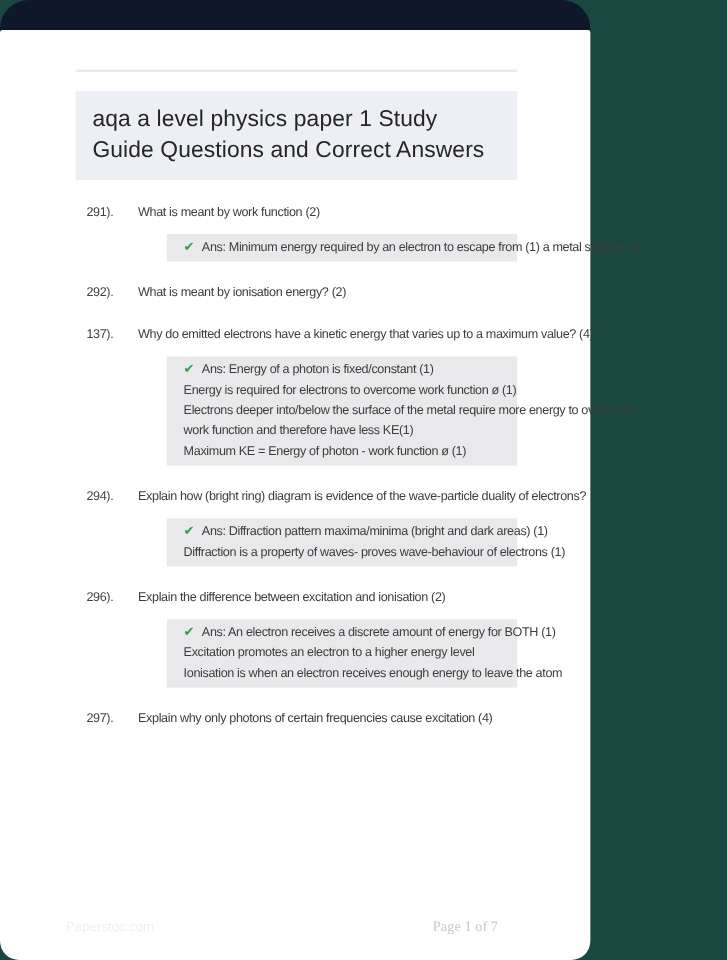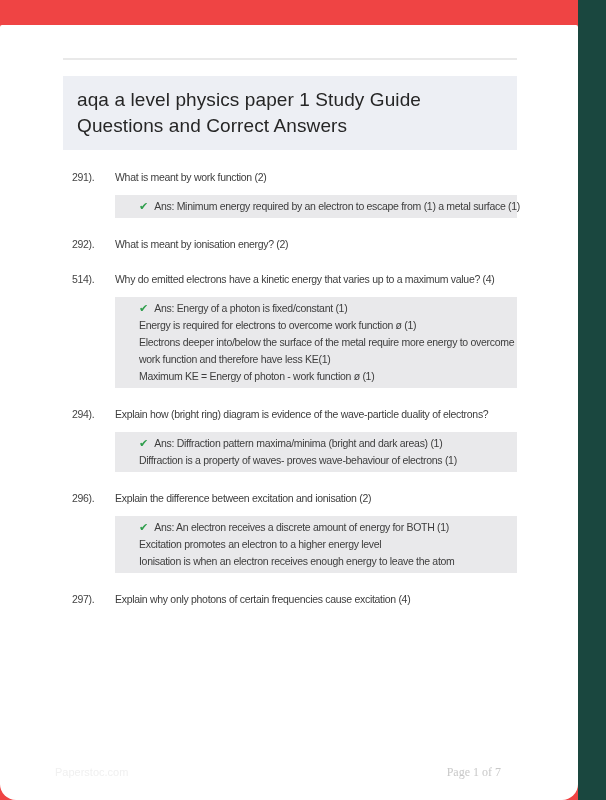--- a/index.html
+++ b/index.html
@@ -6,23 +6,24 @@
     margin: 0;
     padding: 0;
     width: 606px;
     height: 800px;
     overflow: hidden;
     background: #1A473F;
     font-family: "Liberation Sans", sans-serif;
   }
   .viewer {
     position: relative;
-    width: 578px;
+    width: 492px;
     height: 800px;
-    background: #ef4444;
+    background: #0f172a;
+    border-radius: 24px;
   }
   .sheet {
     position: absolute;
     top: 25px;
     left: 0;
     right: 0;
     bottom: 0;
     background: #ffffff;
     border-radius: 2px 2px 16px 16px;
   }
@@ -63,23 +64,23 @@
     width: 52px;
     padding-left: 9px;
     box-sizing: border-box;
     color: #444444;
   }
   .q-text {
     flex: 1;
   }
   .ans-box {
     margin-top: 9px;
-    margin-left: 52px;
+    margin-left: 76px;
     background: #e9e9eb;
-    padding: 3px 24px;
+    padding: 3px 14px;
   }
   .ans-line {
     font-size: 10.5px;
     letter-spacing: -0.3px;
     line-height: 17px;
     color: #3d3d3d;
     white-space: nowrap;
   }
   .check {
     display: inline-block;
@@ -130,21 +131,21 @@
 
   <div class="qa">
     <div class="q-row">
       <span class="q-num">292).</span>
       <span class="q-text">What is meant by ionisation energy? (2)</span>
     </div>
   </div>
 
   <div class="qa">
     <div class="q-row">
-      <span class="q-num">514).</span>
+      <span class="q-num">137).</span>
       <span class="q-text">Why do emitted electrons have a kinetic energy that varies up to a maximum value? (4)</span>
     </div>
     <div class="ans-box">
             <div class="ans-line"><span class="check">✔</span>Ans: Energy of a photon is fixed/constant (1)</div>
             <div class="ans-line">Energy is required for electrons to overcome work function ø (1)</div>
             <div class="ans-line">Electrons deeper into/below the surface of the metal require more energy to overcome</div>
             <div class="ans-line">work function and therefore have less KE(1)</div>
             <div class="ans-line">Maximum KE = Energy of photon - work function ø (1)</div>
           </div>
   </div>

